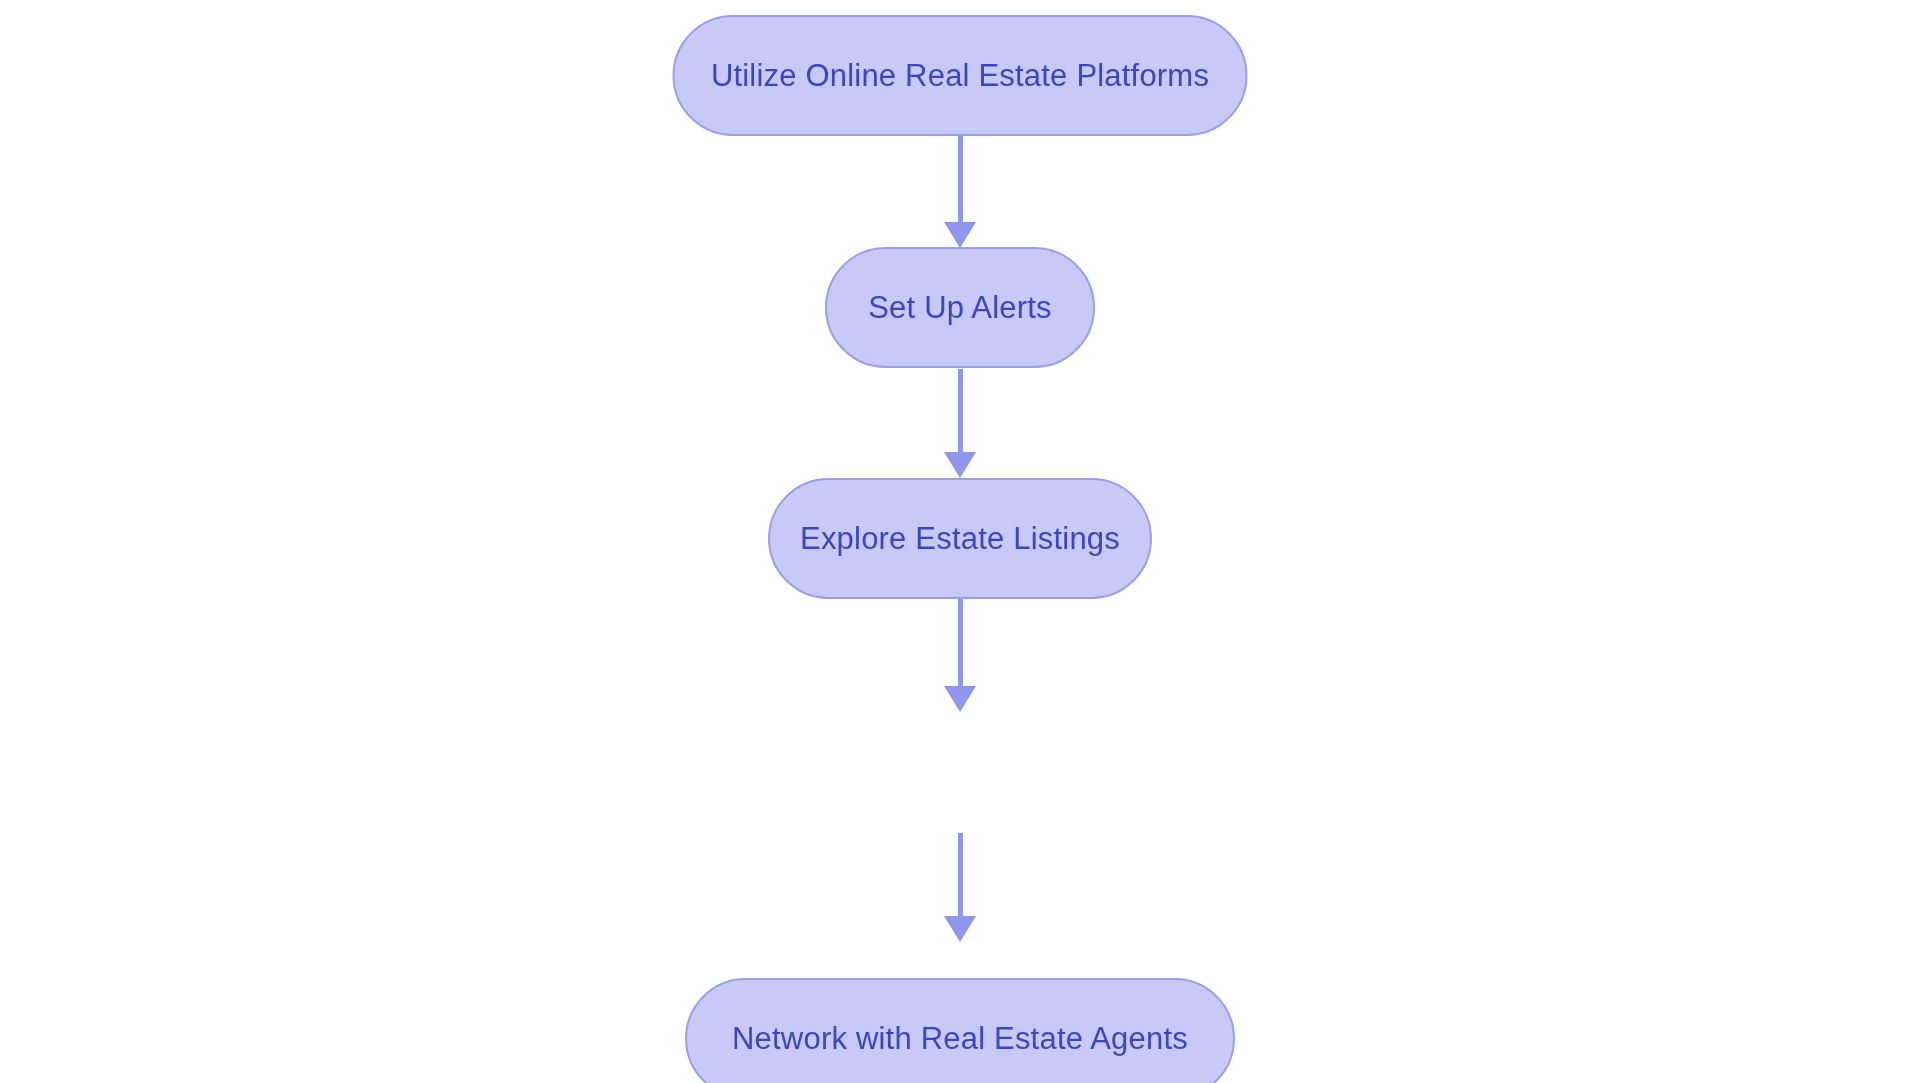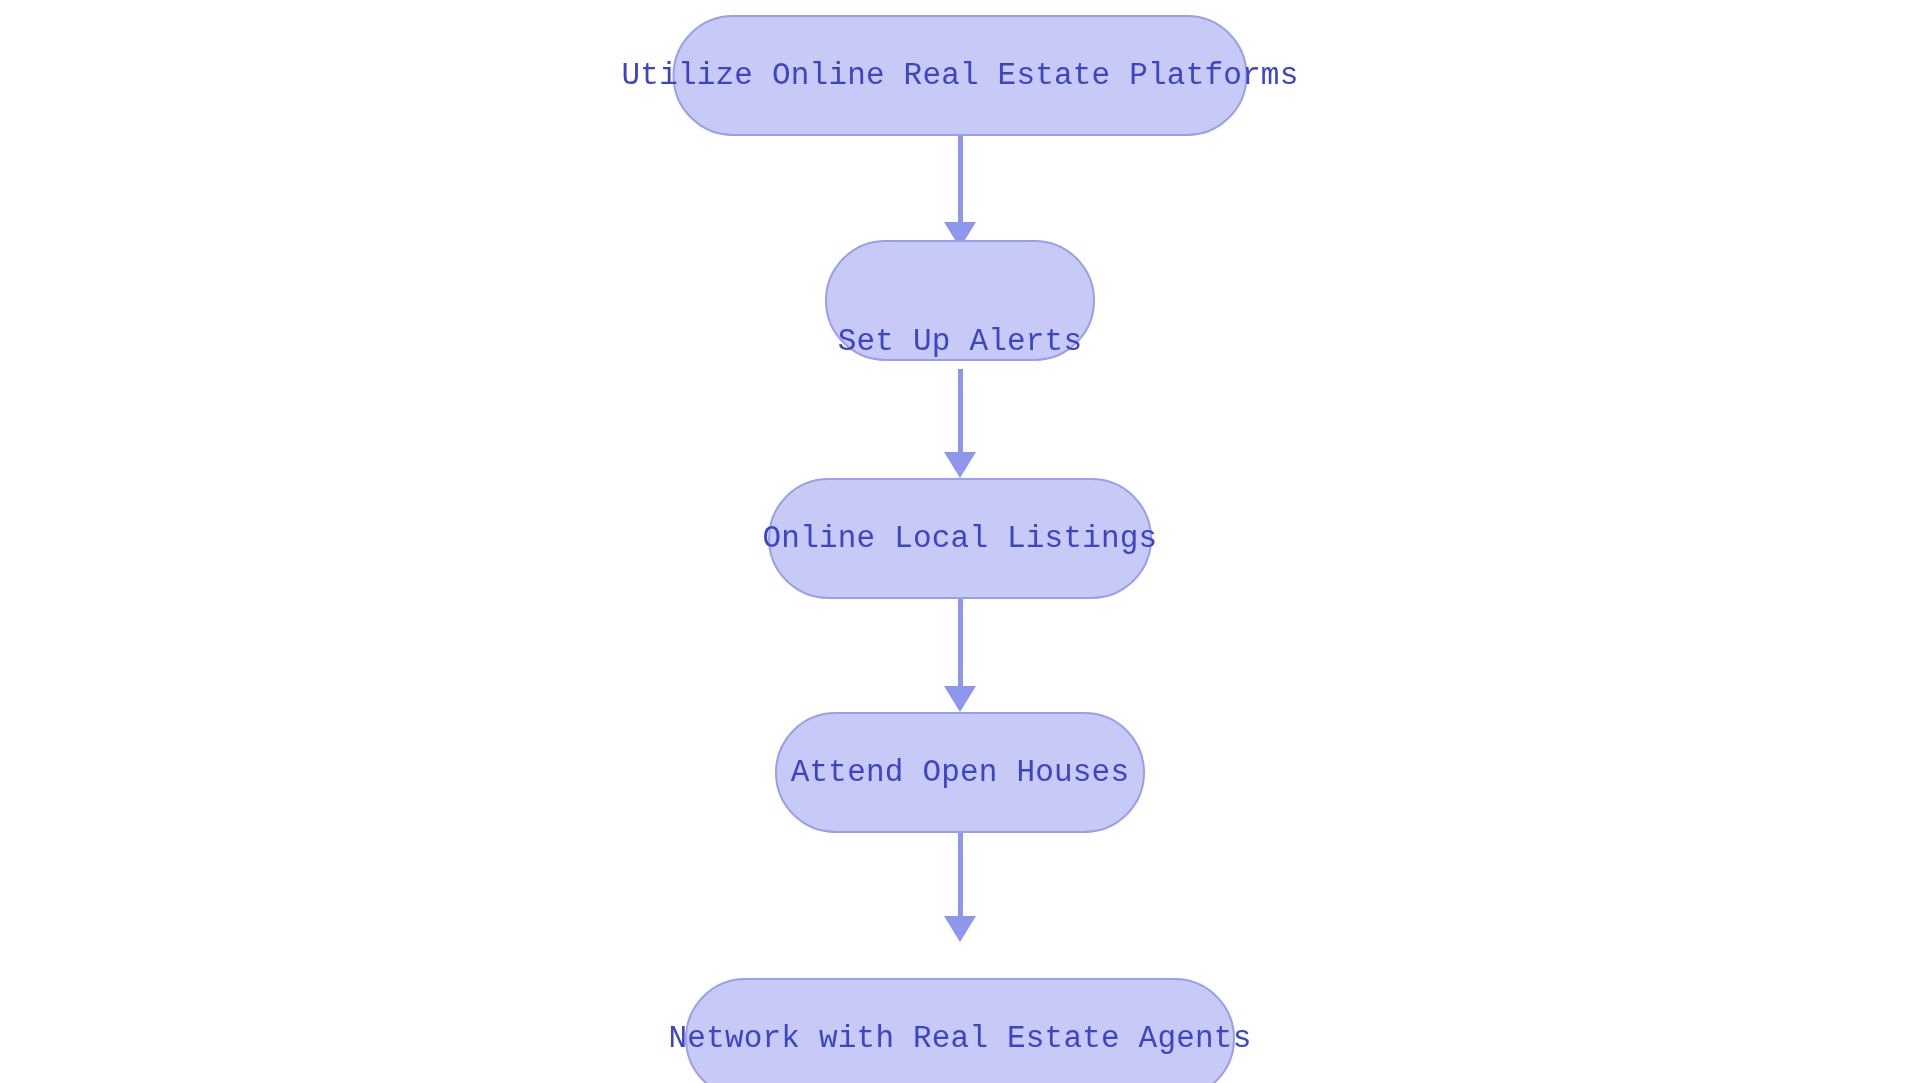--- a/index.html
+++ b/index.html
@@ -2,21 +2,21 @@
 <html style="--bg: #ffffff; --node-fill: #c7c9f6; --node-border: #9a9fe9; --arrow: #8e96ee; --text: #3c45c4;"><head>
 <meta charset="utf-8">
 <style>
   :root {
     --bg: #ffffff;
     --node-fill: #c7c9f6;
     --node-border: #9a9fe9;
     --arrow: #8e96ee;
     --text: #3c45c4;
   }
-  * { box-sizing: border-box; font-family: Liberation Mono, monospace; }
+  * { box-sizing: border-box; }
   html, body {
     margin: 0;
     padding: 0;
     background: var(--bg);
   }
   .canvas {
     position: relative;
     width: 1920px;
     height: 1083px;
     background: var(--bg);
@@ -35,21 +35,21 @@
     align-items: center;
     justify-content: center;
     text-align: center;
     color: var(--text);
     font-size: 31px;
     font-weight: 500;
     letter-spacing: 0.2px;
     white-space: nowrap;
   }
   .node-1 { top: 15px;  width: 575px; }
-  .node-2 { top: 240px; width: 270px; align-items: flex-end; }
+  .node-2 { top: 247px; width: 270px; }
   .node-3 { top: 478px; width: 384px; }
   .node-4 { top: 712px; width: 370px; }
   .node-5 { top: 942px; width: 550px; margin-top: 36px; }
 
   .connector {
     position: absolute;
     left: 50%;
     transform: translateX(-50%);
     width: 32px;
     display: flex;
@@ -92,31 +92,28 @@
   <div class="node node-2">
     <span>Set Up Alerts</span>
   </div>
 
   <div class="connector connector-2">
     <div class="line"></div>
     <div class="head"></div>
   </div>
 
   <div class="node node-3">
-    <span>Online Local Listings</span>
+    <span>Explore Estate Listings</span>
   </div>
 
   <div class="connector connector-3">
     <div class="line"></div>
     <div class="head"></div>
   </div>
 
-  <div class="node node-4">
-    <span>Attend Open Houses</span>
-  </div>
 
   <div class="connector connector-4">
     <div class="line"></div>
     <div class="head"></div>
   </div>
 
   <div class="node node-5">
     <span>Network with Real Estate Agents</span>
   </div>
 

